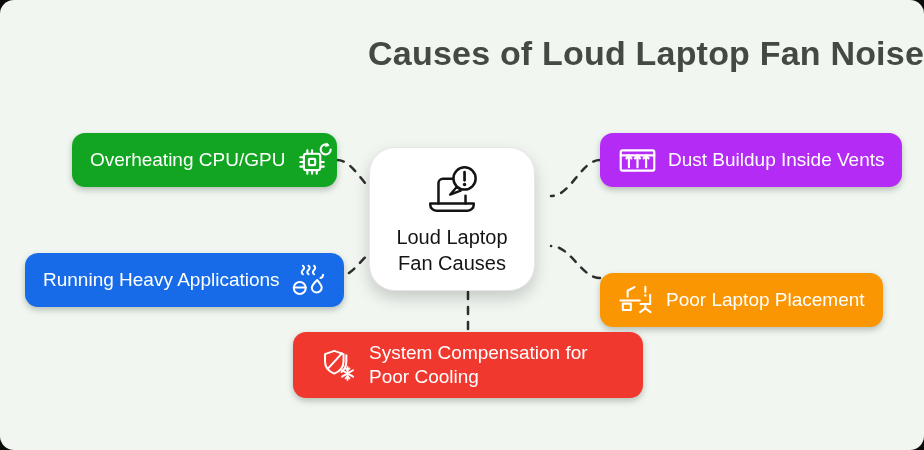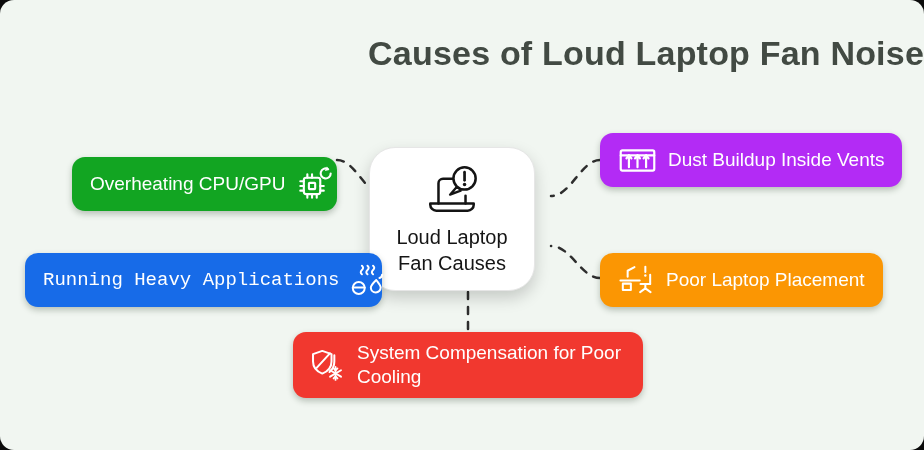--- a/index.html
+++ b/index.html
@@ -14,25 +14,25 @@
   }
   .connectors{position:absolute;inset:0;pointer-events:none;}
   .cause{
     position:absolute;display:flex;align-items:center;gap:11px;
     height:54px;box-sizing:border-box;padding:0 18px;border-radius:13px;
     color:#fff;font-size:19px;box-shadow:0 3px 6px rgba(30,50,30,.28);
   }
   .cause .lbl{white-space:nowrap;}
   .cause.wrap{height:66px;align-items:center;}
   .cause.wrap .lbl{white-space:normal;line-height:1.25;}
-  .cause-top-left{left:72px;top:133px;width:265px;justify-content:space-between;margin-top:24px;}
-  .cause-left{left:25px;top:253px;width:357px;justify-content:space-between;font-family:Liberation Mono, monospace;}
+  .cause-top-left{left:72px;top:133px;width:265px;justify-content:space-between;}
+  .cause-left{left:25px;top:253px;width:319px;justify-content:space-between;}
   .cause-top-right{left:600px;top:133px;width:302px;}
   .cause-right{left:600px;top:253px;width:283px;}
-  .cause-bottom{left:293px;top:332px;width:350px;padding:0 16px;}
+  .cause-bottom{left:293px;top:332px;width:350px;padding:0 28px;}
   .icon{display:flex;align-items:center;justify-content:center;flex:0 0 auto;}
   .center-node{
     position:absolute;left:369px;top:147px;width:166px;height:144px;box-sizing:border-box;
     background:#ffffff;border:1px solid #e6e6e6;border-radius:26px;
     box-shadow:0 7px 16px rgba(0,0,0,.18);
     display:flex;flex-direction:column;align-items:center;justify-content:center;gap:6px;
   }
   .center-label{font-size:20px;color:#151515;text-align:center;line-height:1.3;}
 </style>
 </head>
@@ -115,21 +115,21 @@
           <path d="M3.5 14.5 H46.5"></path>
           <path d="M14 29.5 V14 M10.8 18.3 L14 14 L17.2 18.3"></path>
           <path d="M25 29.5 V14 M21.8 18.3 L25 14 L28.2 18.3"></path>
           <path d="M36 29.5 V14 M32.8 18.3 L36 14 L39.2 18.3"></path>
         </g>
       </svg>
     </span>
     <span class="lbl">Dust Buildup Inside Vents</span>
   </div>
 
-  <div class="cause cause-right" style="background: rgb(251, 150, 3);">
+  <div class="cause cause-right" style="background: rgb(251, 150, 3); margin-top: 20px;">
     <span class="icon">
       <svg viewBox="0 0 46 42" width="37" height="34">
         <g fill="none" stroke="#fff" stroke-width="2.5" stroke-linecap="round" stroke-linejoin="round">
           <path d="M3 21.5 H27"></path>
           <rect x="6" y="25.5" width="10" height="8"></rect>
           <path d="M12 17 V9.5 L20.5 5"></path>
           <path d="M34 4.5 v6.5"></path>
           <path d="M40 14.5 v11.5"></path>
           <path d="M28 26 h12"></path>
           <path d="M34 26 v5.5"></path>

